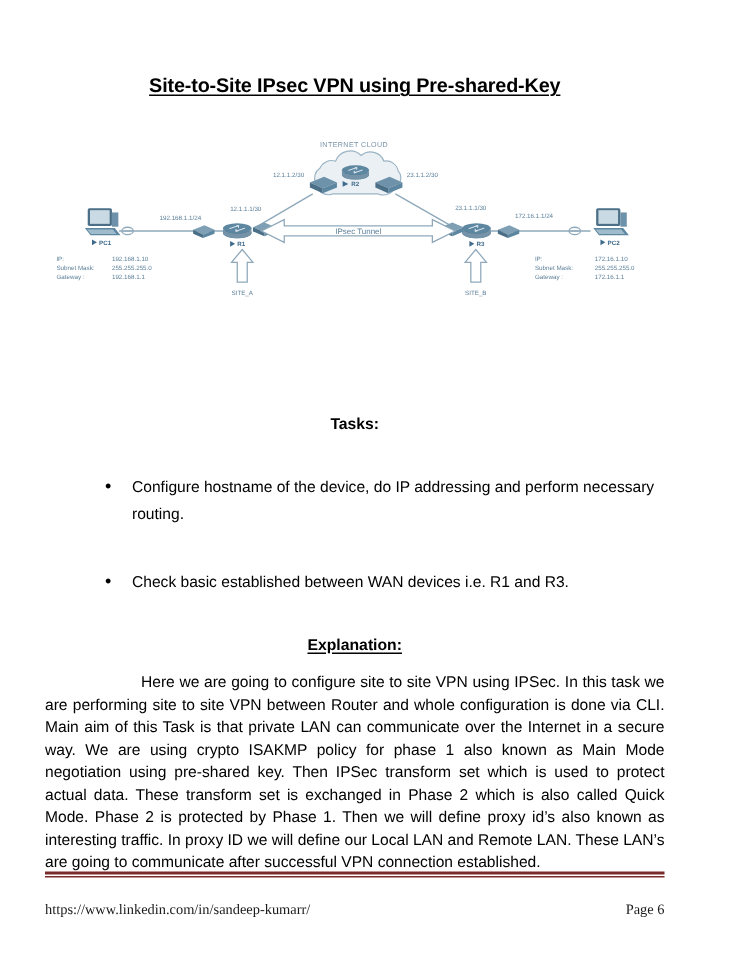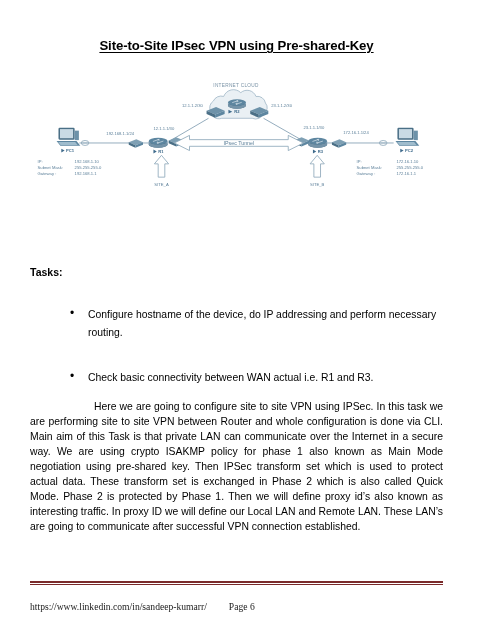--- a/index.html
+++ b/index.html
@@ -13,21 +13,21 @@
     overflow: hidden;
     font-family: "Liberation Sans", sans-serif;
     color: #000000;
     position: relative;
   }
   .page {
     position: relative;
     width: 473px;
     height: 640px;
     box-sizing: border-box;
-    padding: 0 30px;
+    padding: 11px 30px;
   }
 
   
   .doc-title {
     text-align: center;
     font-size: 13.2px;
     font-weight: bold;
     letter-spacing: -0.1px;
     text-decoration: underline;
     text-underline-offset: 2px;
@@ -48,20 +48,21 @@
     width: 100%;
     height: 135px;
   }
 
   
   .section-head {
     font-size: 10.5px;
     font-weight: bold;
     margin: 0;
     color: #000;
+    text-align: center;
   }
   .section-head.underlined {
     text-decoration: underline;
     text-underline-offset: 2px;
   }
 
   #tasks-head { margin-top: 56px; }
 
   
   ul.task-list {
@@ -109,21 +110,21 @@
     height: 2.2px;
     background: #7a2a2a;
   }
   .footer-rule-thin {
     height: 0.8px;
     background: #7a2a2a;
     margin-top: 1.2px;
   }
   .footer-row {
     display: flex;
-    justify-content: flex-start;
+    justify-content: space-between;
     align-items: baseline;
     margin-top: 16px;
     font-family: "Liberation Serif", serif;
     font-size: 9.6px;
     color: #1a1a1a;
     gap: 22px;
   }
 </style>
 </head>
 <body>
@@ -313,23 +314,24 @@
         <text class="tx" x="386" y="102">172.16.1.1</text>
       </g>
 
     </svg>
   </div>
 
   <div class="section-head" id="tasks-head">Tasks:</div>
 
   <ul class="task-list">
     <li>Configure hostname of the device, do IP addressing and perform necessary routing.</li>
-    <li>Check basic connectivity between WAN actual i.e. R1 and R3.</li>
+    <li>Check basic established between WAN devices i.e. R1 and R3.</li>
   </ul>
 
+  <div class="section-head underlined" id="explanation-head">Explanation:</div>
 
   <p class="body-para"><span class="indent"></span><span>Here we are going to configure site to site VPN using IPSec. In this task we are performing site to site VPN between Router and whole configuration is done via CLI. Main aim of this Task is that private LAN can communicate over the Internet in a secure way. We are using crypto ISAKMP policy for phase 1 also known as Main Mode negotiation using pre-shared key. Then IPSec  transform set which is used to protect actual data. These transform set is exchanged in Phase 2 which is also called Quick Mode. Phase 2 is protected by Phase 1. Then we will define proxy id’s also known as interesting traffic. In proxy ID we will define our Local LAN and Remote LAN. These LAN’s are going to communicate after successful VPN connection established.</span></p>
 
   <div class="footer">
     <div class="footer-rule-thick"></div>
     <div class="footer-rule-thin"></div>
     <div class="footer-row">
       <span>https://www.linkedin.com/in/sandeep-kumarr/</span>
       <span>Page 6</span>
     </div>

